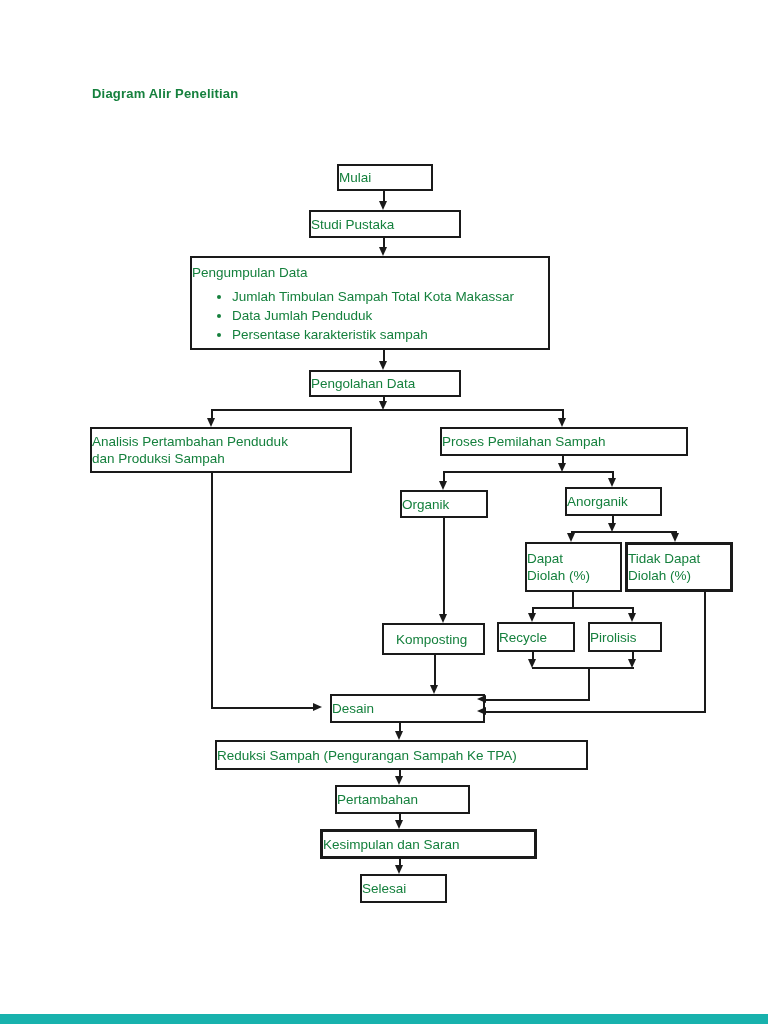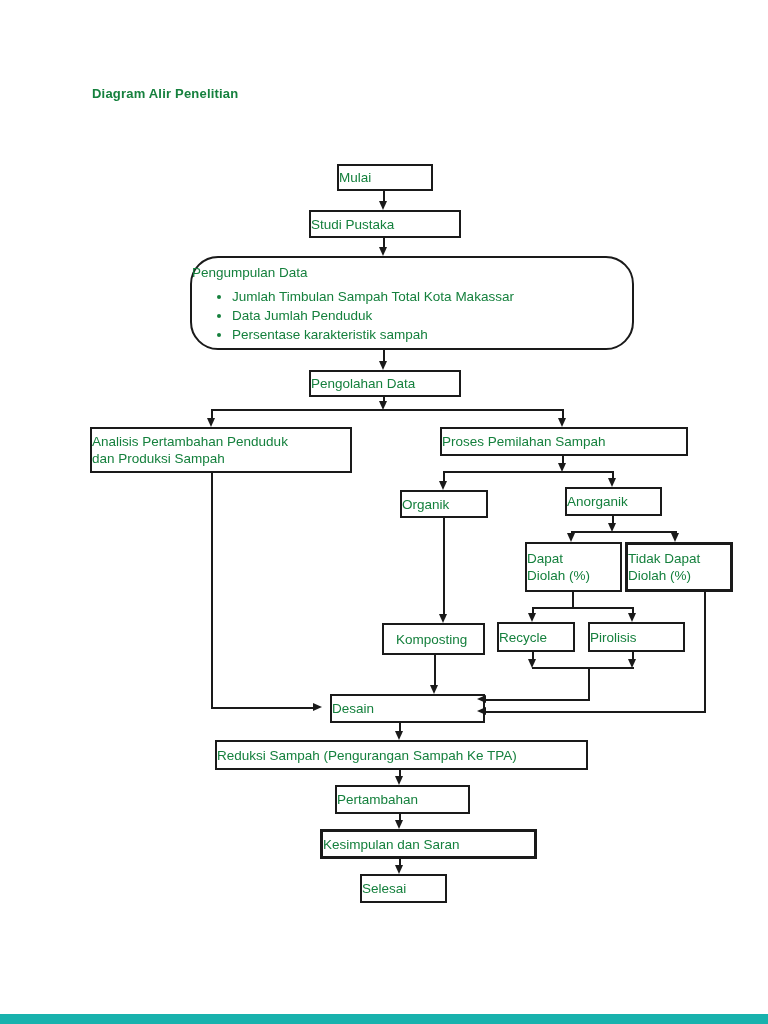--- a/index.html
+++ b/index.html
@@ -31,21 +31,21 @@
   <div class="heading" style="left:92px;top:86px;">Diagram Alir Penelitian</div>
 
   <div class="box" style="left:337px;top:164px;width:96px;height:27px;">
     <span>Mulai</span>
   </div>
 
   <div class="box" style="left:309px;top:210px;width:152px;height:28px;">
     <span>Studi Pustaka</span>
   </div>
 
-  <div class="box databox" style="left:190px;top:256px;width:444px;height:94px;border-radius:28px;">
+  <div class="box databox" style="left:190px;top:256px;width:360px;height:94px;">
     <span class="db-title">Pengumpulan Data</span>
     <ul>
       <li>Jumlah Timbulan Sampah Total Kota Makassar</li>
       <li>Data Jumlah Penduduk</li>
       <li>Persentase karakteristik sampah</li>
     </ul>
   </div>
 
   <div class="box" style="left:309px;top:370px;width:152px;height:27px;">
     <span>Pengolahan Data</span>
@@ -79,21 +79,21 @@
   </div>
 
   <div class="box" style="left:382px;top:623px;width:103px;height:32px;padding-left:12px;">
     <span>Komposting</span>
   </div>
 
   <div class="box" style="left:497px;top:622px;width:78px;height:30px;">
     <span>Recycle</span>
   </div>
 
-  <div class="box" style="left:588px;top:622px;width:97px;height:30px;">
+  <div class="box" style="left:588px;top:622px;width:74px;height:30px;">
     <span>Pirolisis</span>
   </div>
 
   <div class="box" style="left:330px;top:694px;width:155px;height:29px;">
     <span>Desain</span>
   </div>
 
   <div class="box" style="left:215px;top:740px;width:373px;height:30px;">
     <span>Reduksi Sampah (Pengurangan Sampah Ke TPA)</span>
   </div>

